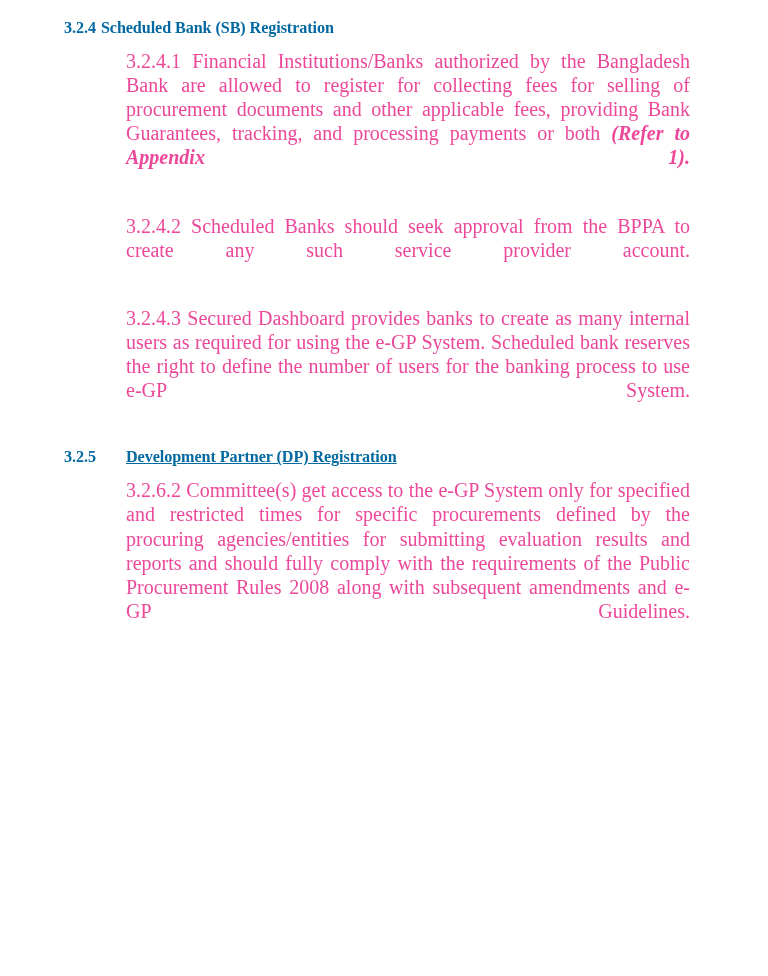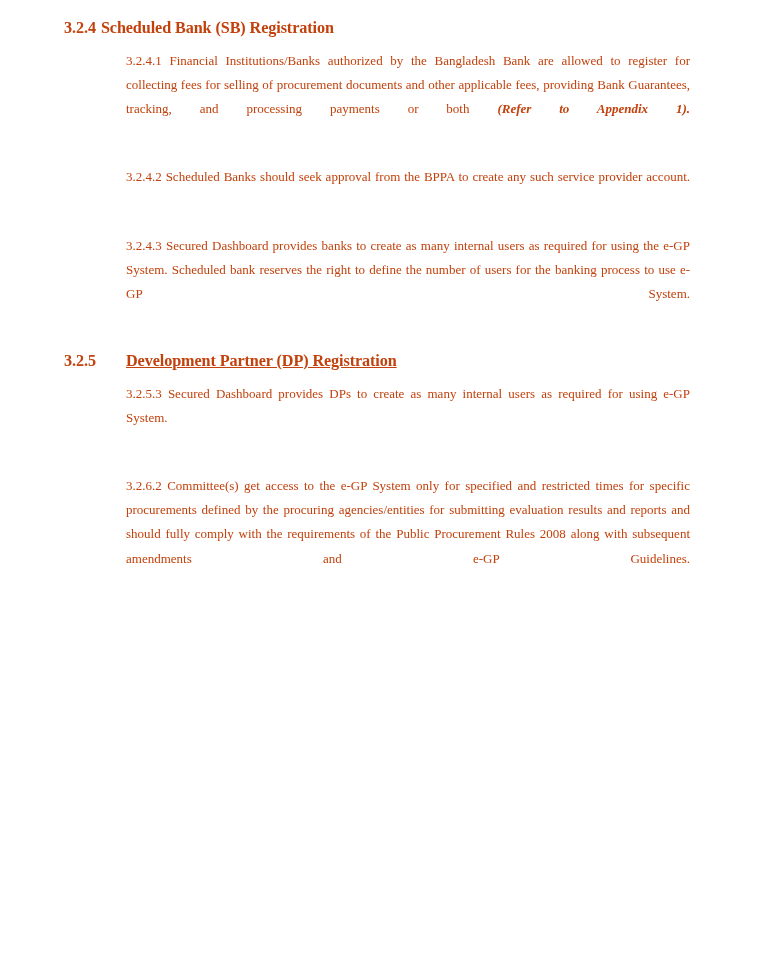--- a/index.html
+++ b/index.html
@@ -21,21 +21,21 @@
     height: 976px;
     box-sizing: border-box;
     padding: 10px 78px 0 64px;
   }
 
   
   .heading {
     font-weight: bold;
     font-size: 16.2px;
     line-height: 24px;
-    color: #c2410c;
+    color: #0369a1;
     margin: 0;
     letter-spacing: -0.1px;
     white-space: nowrap;
   }
   .heading .num {
     display: inline-block;
   }
   
   .heading.tight .num {
     margin-right: 5px;
@@ -48,23 +48,23 @@
   .heading.h-324 { margin-top: 6px; }
   .heading.h-325 { margin-top: 19px; text-decoration: underline; }
   .heading.h-326 { margin-top: 19px; }
 
   
   .para {
     margin: 0;
     margin-left: 62px;
     text-align: justify;
     text-justify: inter-word;
-    font-size: 13px;
+    font-size: 20px;
     line-height: 24.1px;
-    color: #c2410c;
+    color: #ec4899;
     hyphens: none;
   }
   .para + .para {
     margin-top: 20px;
   }
   .heading + .para {
     margin-top: 9px;
   }
 
   
@@ -87,17 +87,16 @@
   <h2 class="heading tight h-324">
     <span class="num">3.2.4</span><span class="title">Scheduled Bank (SB) Registration</span>
   </h2>
   <p class="para"><span>3.2.4.1 Financial Institutions/Banks authorized by the Bangladesh Bank are allowed to register for collecting fees for selling of procurement documents and other applicable fees, providing Bank Guarantees, tracking, and processing payments or both </span><span class="bi">(Refer to Appendix 1).</span></p>
   <p class="para"><span>3.2.4.2 Scheduled Banks should seek approval from the BPPA to create any such service provider account.</span></p>
   <p class="para"><span>3.2.4.3 Secured Dashboard provides banks to create as many internal users as required for using the e-GP System. Scheduled bank reserves the right to define the number of users for the banking process to use e-GP System.</span></p>
 
   <h2 class="heading tabbed h-325">
     <span class="num">3.2.5</span><span class="title">Development Partner (DP) Registration</span>
   </h2>
-  <p class="para"><span>3.2.5.3 Secured Dashboard provides DPs to create as many internal users as required for using e-GP System.</span></p>
 
   <p class="para"><span>3.2.6.2 Committee(s) get access to the e-GP System only for specified and restricted times for specific procurements defined by the procuring agencies/entities for submitting evaluation results and reports and should fully comply with the requirements of the Public Procurement Rules 2008 along with subsequent amendments and e-GP Guidelines.</span></p>
 
 </div>
 
 </body></html>

